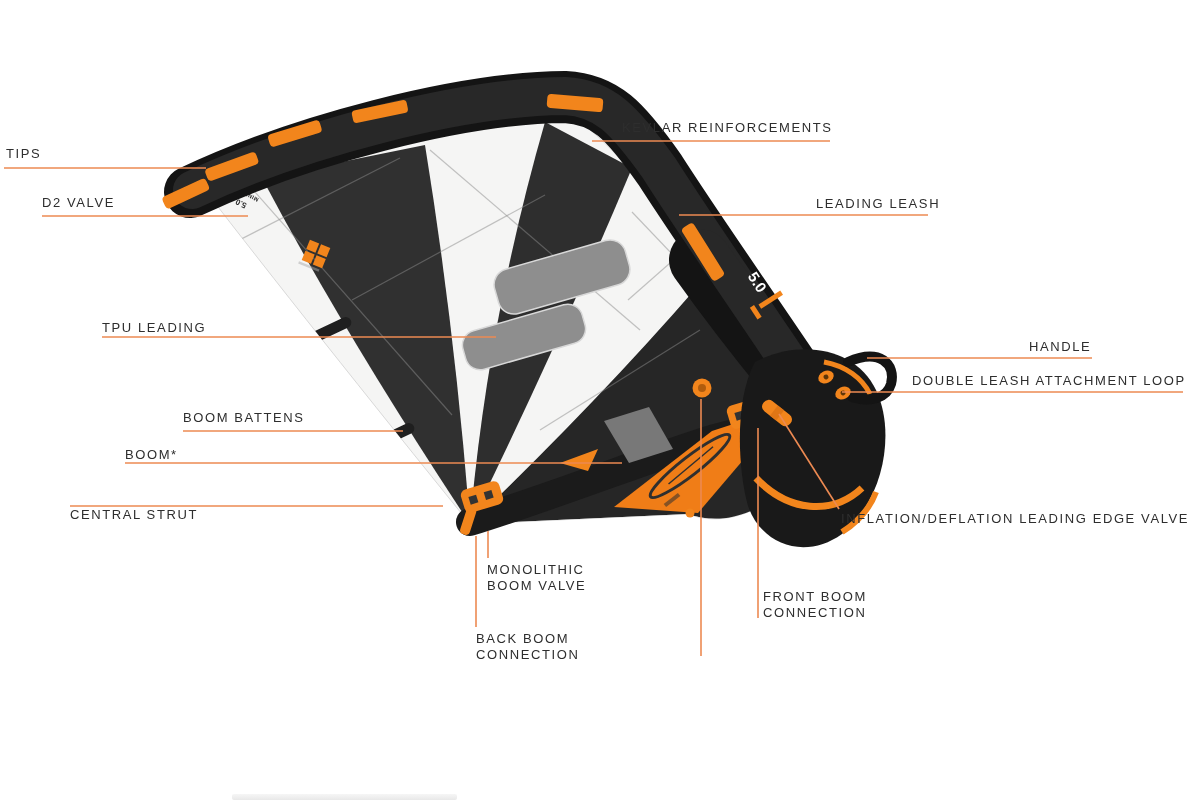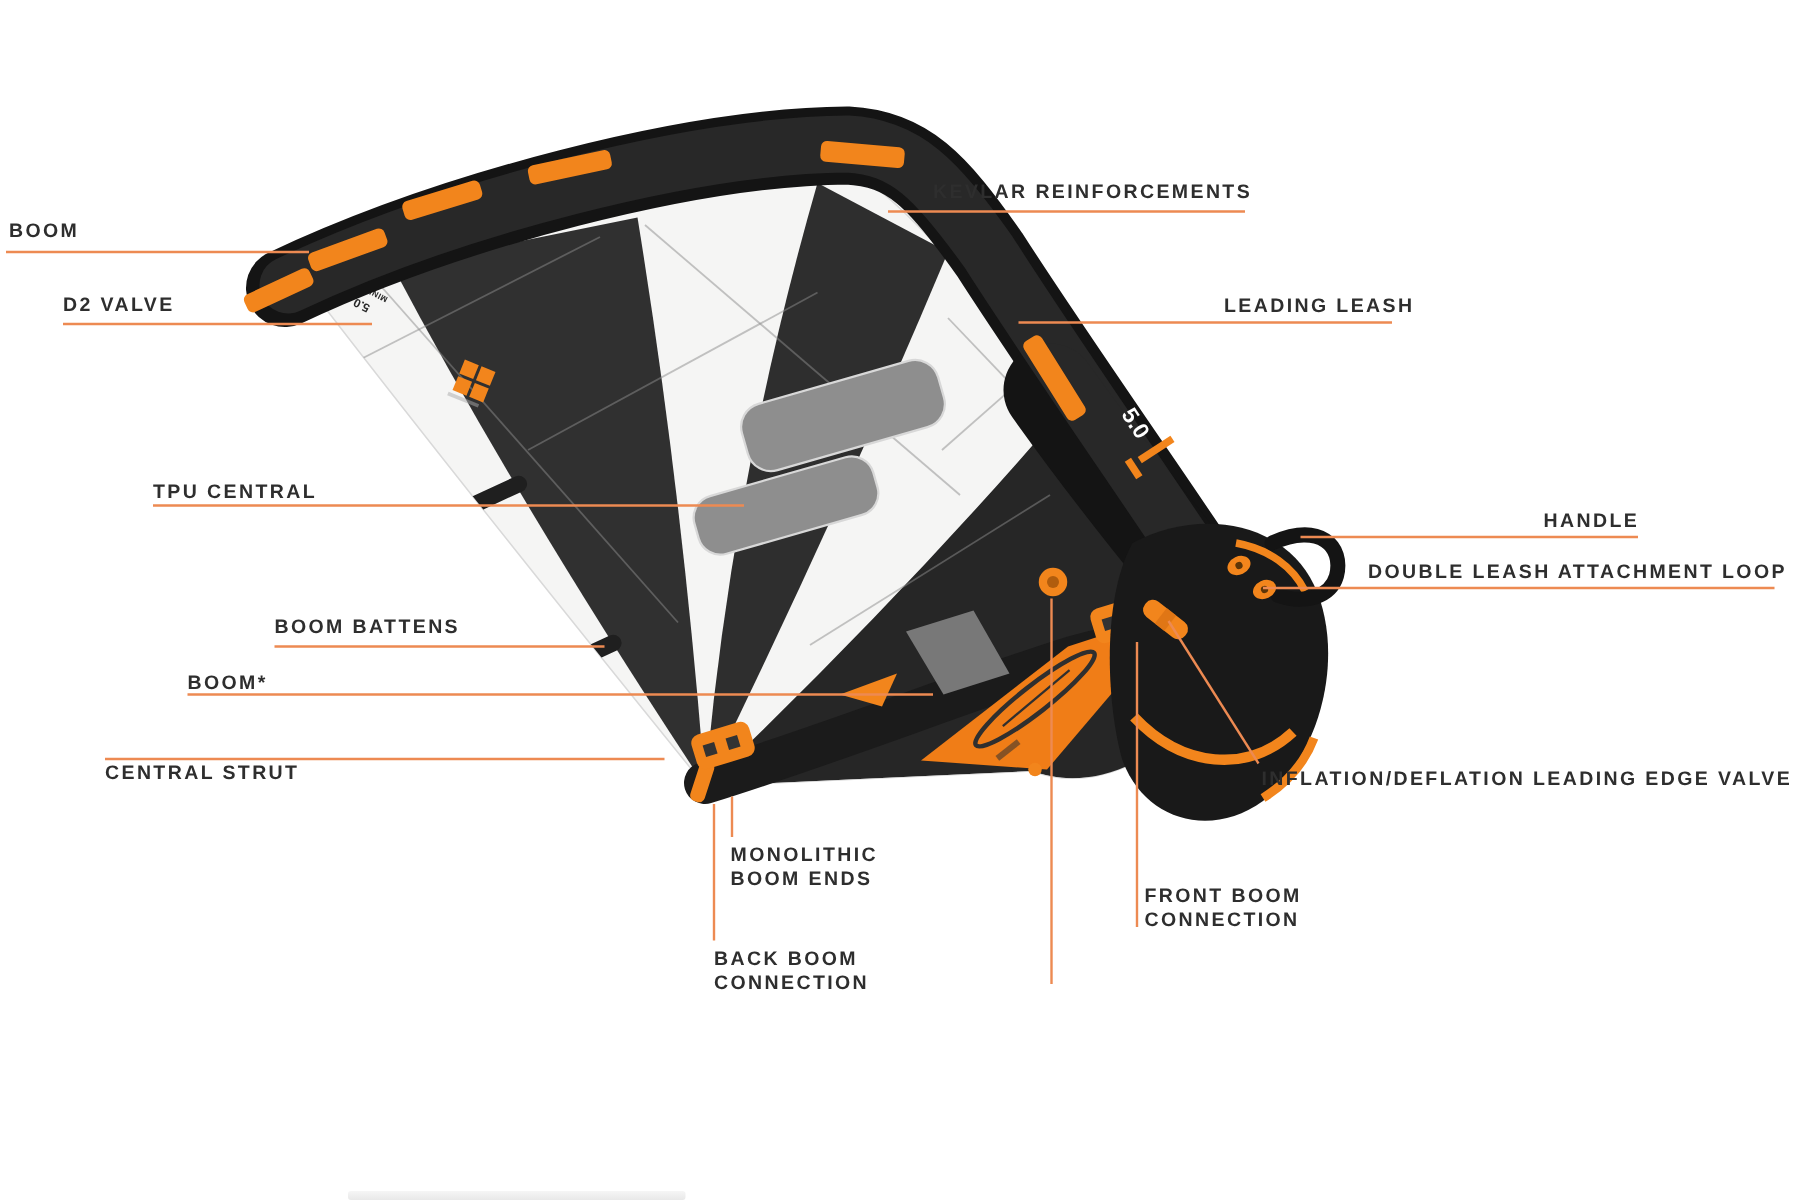--- a/index.html
+++ b/index.html
@@ -1,18 +1,18 @@
 <!DOCTYPE html>
 <html><head>
 <meta charset="utf-8">
 <style>
   html,body{margin:0;padding:0;background:#fff;}
   #stage{position:relative;width:1200px;height:800px;background:#ffffff;overflow:hidden;
          font-family:"Liberation Sans",sans-serif;}
-  .label{position:absolute;font-weight:bold;font-size:13px;line-height:16px;
+  .label{position:absolute;font-weight:normal;font-size:13px;line-height:16px;
          letter-spacing:1.6px;color:#2e2e2e;white-space:pre-line;}
   #wing-svg{position:absolute;left:0;top:0;}
   #bottom-artifact{position:absolute;left:232px;top:794px;width:225px;height:6px;
          background:linear-gradient(#f6f6f6,#e8e8e8);border-radius:2px;}
 </style>
 </head>
 <body>
 
 <div id="stage">
 
@@ -191,28 +191,28 @@
     <line x1="592" y1="141" x2="830" y2="141"></line>
     <line x1="679" y1="215" x2="928" y2="215"></line>
     <line x1="867" y1="358" x2="1092" y2="358"></line>
     <line x1="842" y1="392" x2="1183" y2="392"></line>
     <line x1="779" y1="414" x2="839" y2="509"></line>
     <line x1="758" y1="428" x2="758" y2="618"></line>
     <line x1="701" y1="399" x2="701" y2="656"></line>
   </g>
 </svg>
 
-  <div class="label" style="left:6px;top:146px">BOOM</div>
+  <div class="label" style="left:6px;top:146px">TIPS</div>
   <div class="label" style="left:42px;top:195px">D2 VALVE</div>
-  <div class="label" style="left:102px;top:320px">TPU CENTRAL</div>
+  <div class="label" style="left:102px;top:320px">TPU LEADING</div>
   <div class="label" style="left:183px;top:410px">BOOM BATTENS</div>
   <div class="label" style="left:125px;top:447px">BOOM*</div>
   <div class="label" style="left:70px;top:507px">CENTRAL STRUT</div>
   <div class="label" style="left:487px;top:562px">MONOLITHIC
-BOOM ENDS</div>
+BOOM VALVE</div>
   <div class="label" style="left:476px;top:631px">BACK BOOM
 CONNECTION</div>
   <div class="label" style="left:622px;top:120px">KEVLAR REINFORCEMENTS</div>
   <div class="label" style="left:816px;top:196px">LEADING LEASH</div>
   <div class="label" style="left:1029px;top:339px">HANDLE</div>
   <div class="label" style="left:841px;top:511px">INFLATION/DEFLATION LEADING EDGE VALVE</div>
   <div class="label" style="left:912px;top:373px">DOUBLE LEASH ATTACHMENT LOOP</div>
   <div class="label" style="left:763px;top:589px">FRONT BOOM
 CONNECTION</div>
 

